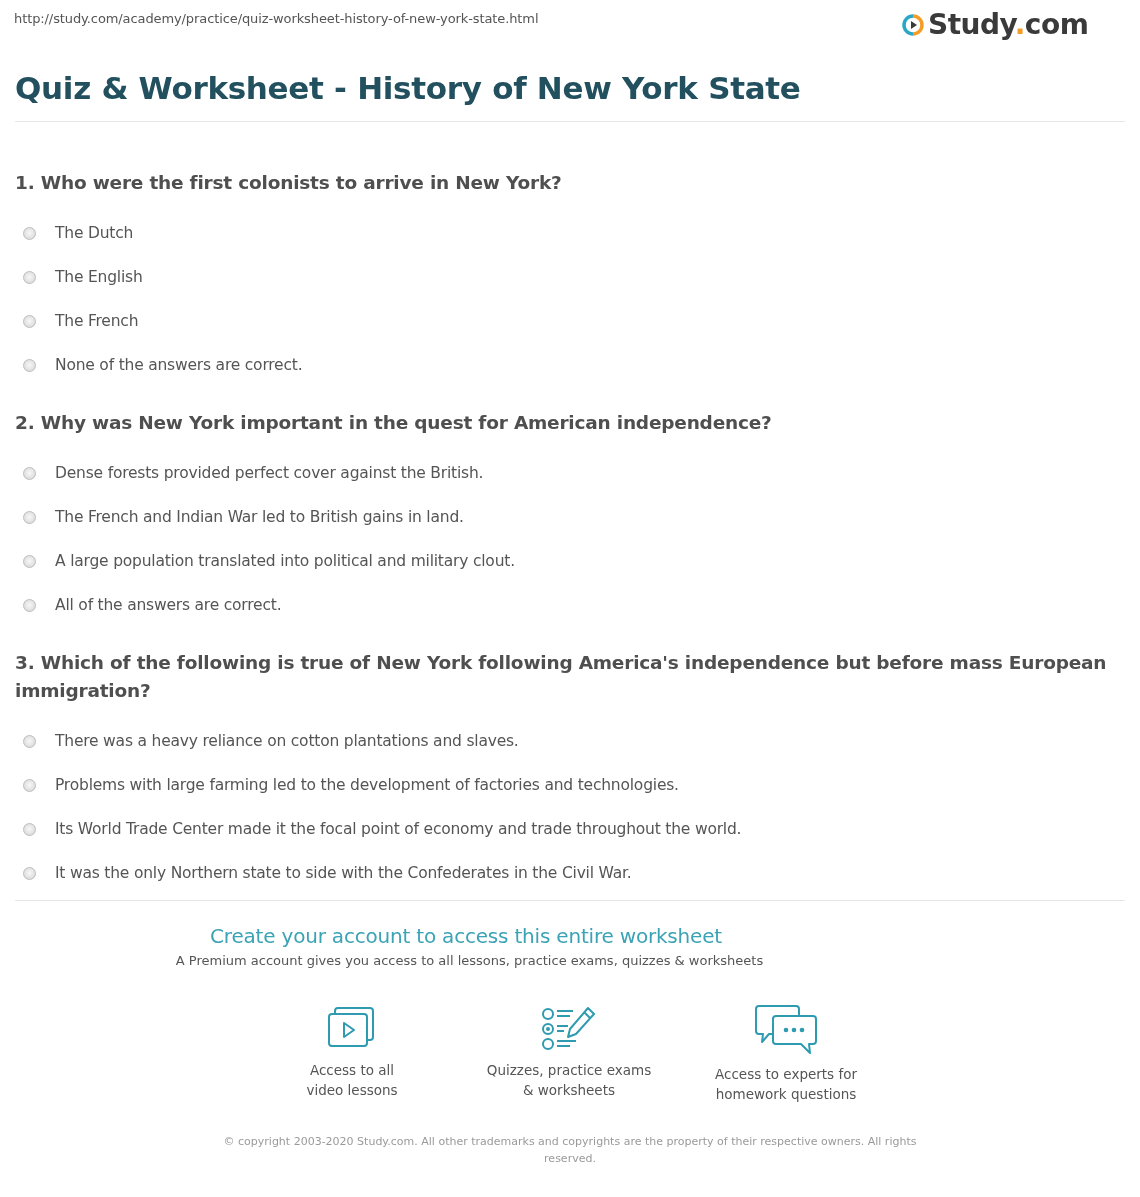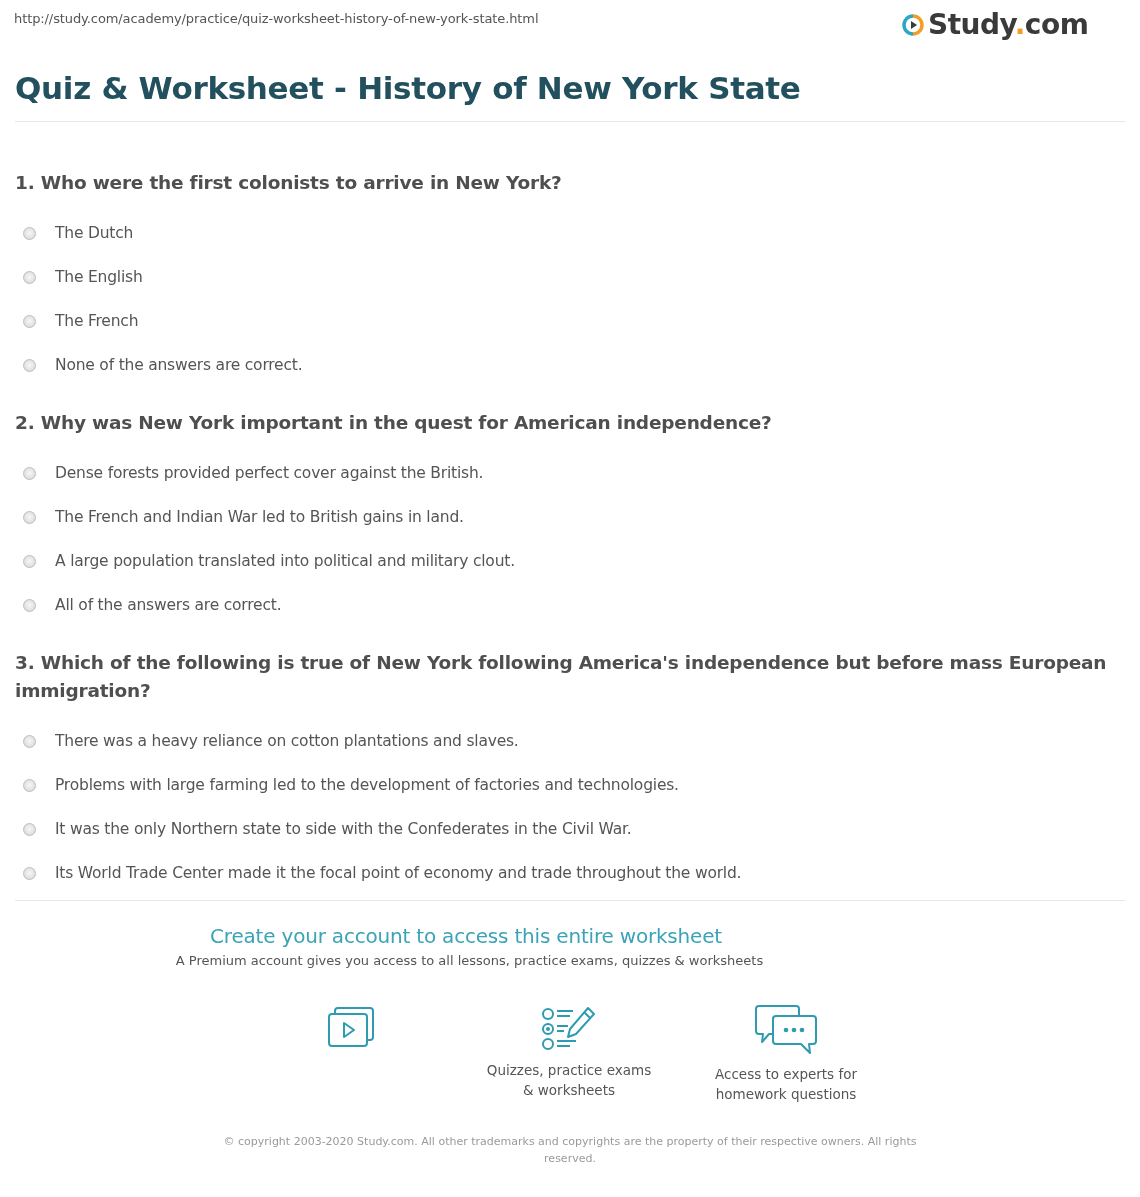--- a/index.html
+++ b/index.html
@@ -102,43 +102,44 @@
     <li class="answer">
         <span class="radio"></span>
         <span class="a-text">There was a heavy reliance on cotton plantations and slaves.</span>
       </li>
     <li class="answer">
         <span class="radio"></span>
         <span class="a-text">Problems with large farming led to the development of factories and technologies.</span>
       </li>
     <li class="answer">
         <span class="radio"></span>
-        <span class="a-text">It was the only Northern state to side with the Confederates in the Civil War.</span>
+        <span class="a-text">Its World Trade Center made it the focal point of economy and trade throughout the world.</span>
       </li>
     <li class="answer">
         <span class="radio"></span>
-        <span class="a-text">Its World Trade Center made it the focal point of economy and trade throughout the world.</span>
+        <span class="a-text">It was the only Northern state to side with the Confederates in the Civil War.</span>
       </li>
   </ul>
 </div>
 
 <div class="hr" style="top:900px"></div>
 
 <div class="cta">
   <div class="cta-title">Create your account to access this entire worksheet</div>
   <div class="cta-sub">A Premium account gives you access to all lessons, practice exams, quizzes &amp; worksheets</div>
 </div>
 
 <div class="features">
   <div class="feature" style="left:252px">
     <svg width="54" height="48" viewBox="0 0 54 48">
       <rect x="10" y="4" width="38" height="32" rx="3" fill="#fff" stroke="#2e9bb0" stroke-width="2"></rect>
       <rect x="4" y="10" width="38" height="32" rx="3" fill="#fff" stroke="#2e9bb0" stroke-width="2"></rect>
       <path d="M19 19 L29 26 L19 33 Z" fill="none" stroke="#2e9bb0" stroke-width="2" stroke-linejoin="round"></path>
     </svg>
+    <div class="feature-label"><span>Access to all</span><br><span>video lessons</span></div>
   </div>
   <div class="feature" style="left:469px">
     <svg width="58" height="48" viewBox="0 0 58 48">
       <g fill="none" stroke="#2e9bb0" stroke-width="2">
         <circle cx="8" cy="10" r="5"></circle>
         <circle cx="8" cy="25" r="5"></circle>
         <circle cx="8" cy="40" r="5"></circle>
         <line x1="17" y1="7" x2="33" y2="7"></line>
         <line x1="17" y1="12" x2="30" y2="12"></line>
         <line x1="17" y1="22" x2="28" y2="22"></line>

